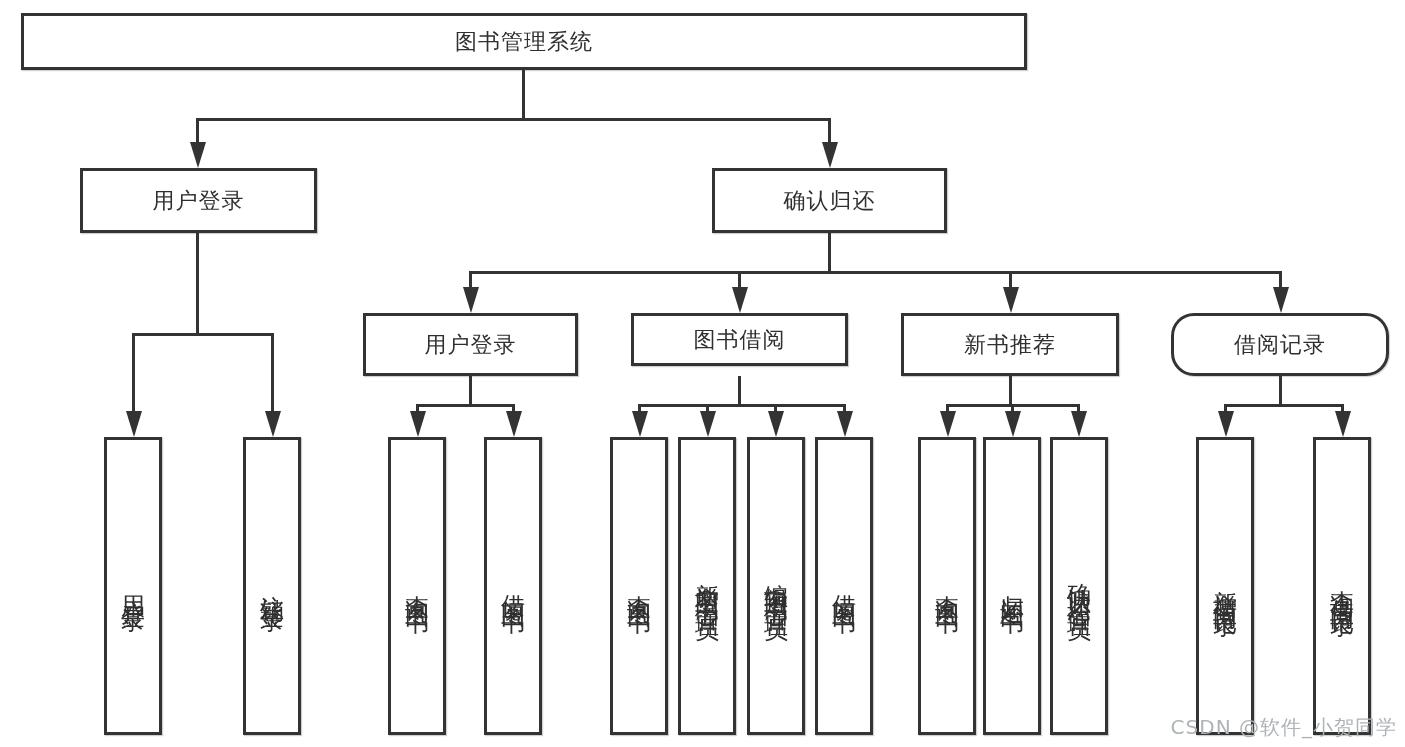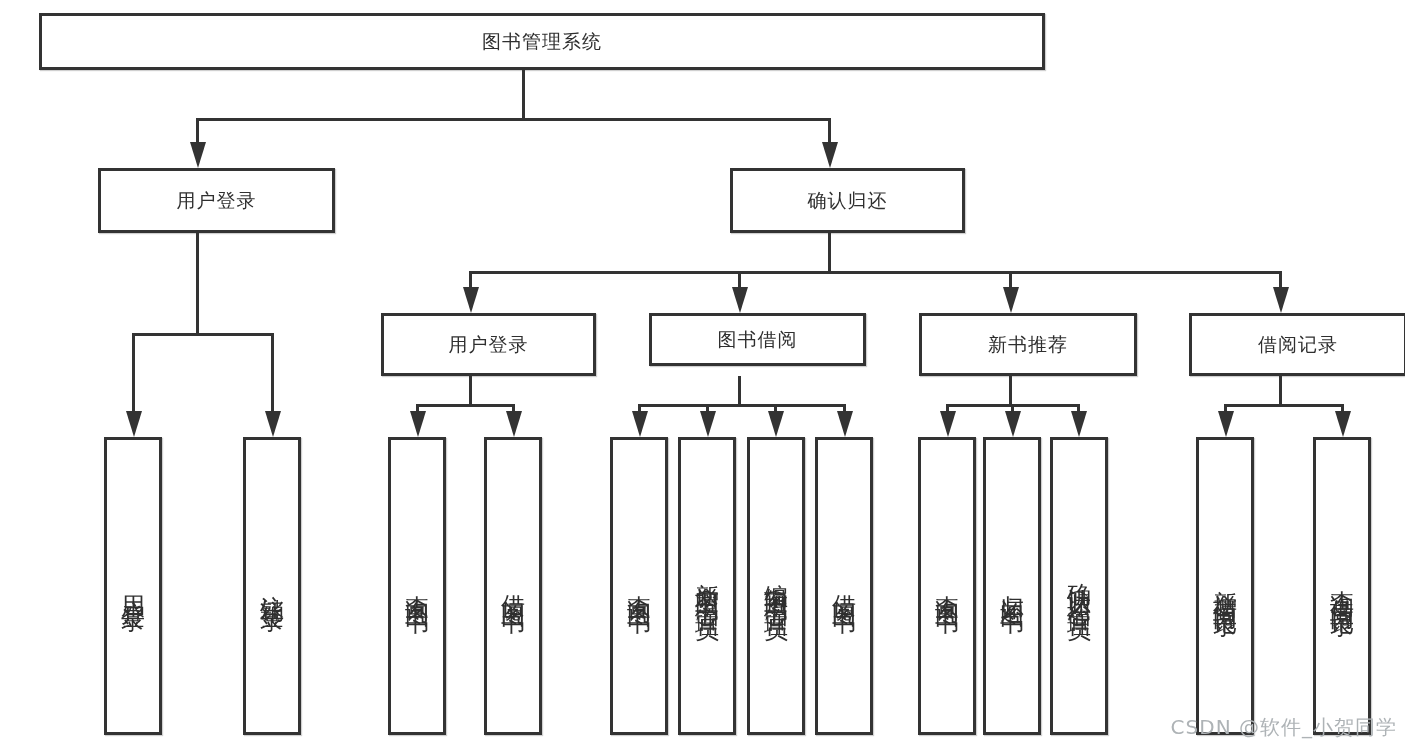--- a/index.html
+++ b/index.html
@@ -18,21 +18,21 @@
   .node {
     position: absolute;
     border: 3px solid #333333;
     background: #ffffff;
     display: flex;
     align-items: center;
     justify-content: center;
     color: #2f2f2f;
     box-shadow: 1px 1px 1px rgba(120,120,120,0.35);
   }
-  .node.h { font-size: 19px; letter-spacing: 1px; margin-left: 18px; }
+  .node.h { font-size: 22px; letter-spacing: 1px; }
   .node.leaf {
     writing-mode: vertical-rl;
     text-orientation: mixed;
     font-size: 24px;
     letter-spacing: 5px;
     width: 58px; height: 298px; top: 437px;
     line-height: 1;
   }
   
   .ln { position: absolute; background: #333333; }
@@ -85,21 +85,21 @@
   <div class="ln" style="left:738px; top:271px; width:3px; height:18px;"></div>
   <div class="arr" style="left:732px; top:287px;"></div>
   <div class="ln" style="left:1009px; top:271px; width:3px; height:18px;"></div>
   <div class="arr" style="left:1003px; top:287px;"></div>
   <div class="ln" style="left:1279px; top:271px; width:3px; height:18px;"></div>
   <div class="arr" style="left:1273px; top:287px;"></div>
 
   <div class="node h" style="left:363px; top:313px; width:215px; height:63px;">用户登录</div>
   <div class="node h" style="left:631px; top:313px; width:217px; height:53px;">图书借阅</div>
   <div class="node h" style="left:901px; top:313px; width:218px; height:63px;">新书推荐</div>
-  <div class="node h" style="left:1171px; top:313px; width:218px; height:63px;">借阅记录</div>
+  <div class="node h" style="left:1171px; top:313px; width:218px; height:63px;border-radius:23px;">借阅记录</div>
 
   <div class="ln" style="left:469px; top:376px; width:3px; height:30px;"></div>
   <div class="ln" style="left:416px; top:404px; width:99px; height:3px;"></div>
   <div class="ln" style="left:416px; top:404px; width:3px; height:12px;"></div>
   <div class="arr" style="left:410px; top:411px;"></div>
   <div class="ln" style="left:512px; top:404px; width:3px; height:12px;"></div>
   <div class="arr" style="left:506px; top:411px;"></div>
 
   <div class="ln" style="left:738px; top:376px; width:3px; height:30px;"></div>
   <div class="ln" style="left:638px; top:404px; width:208px; height:3px;"></div>

